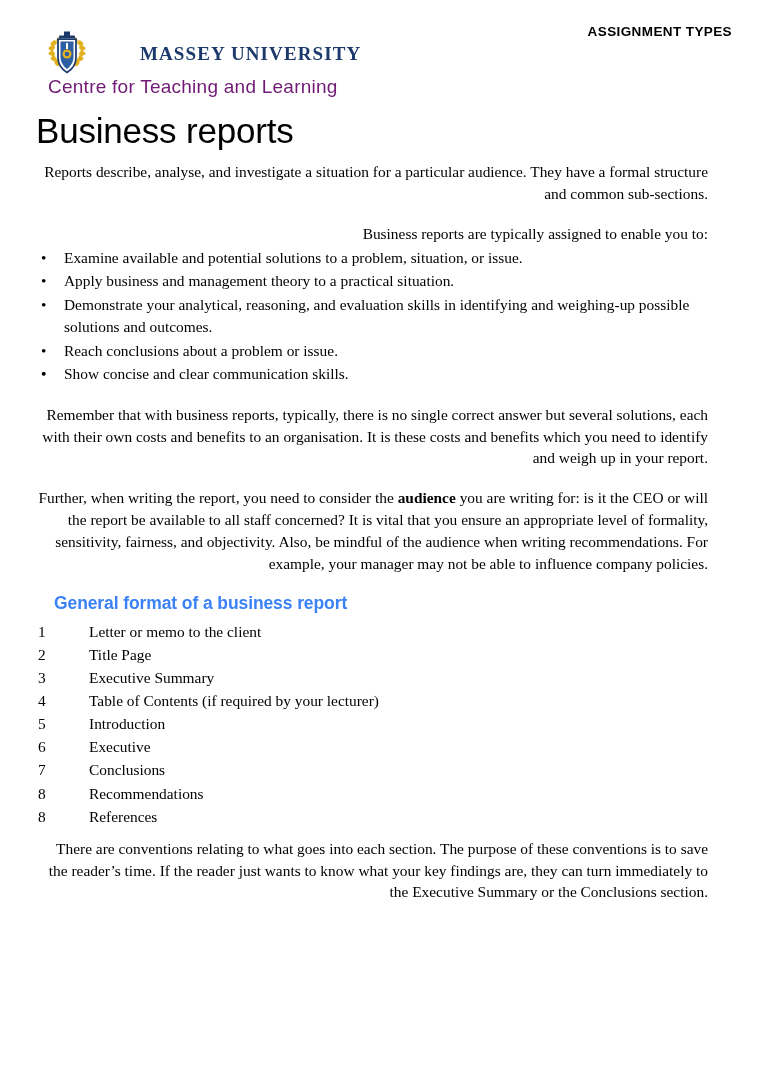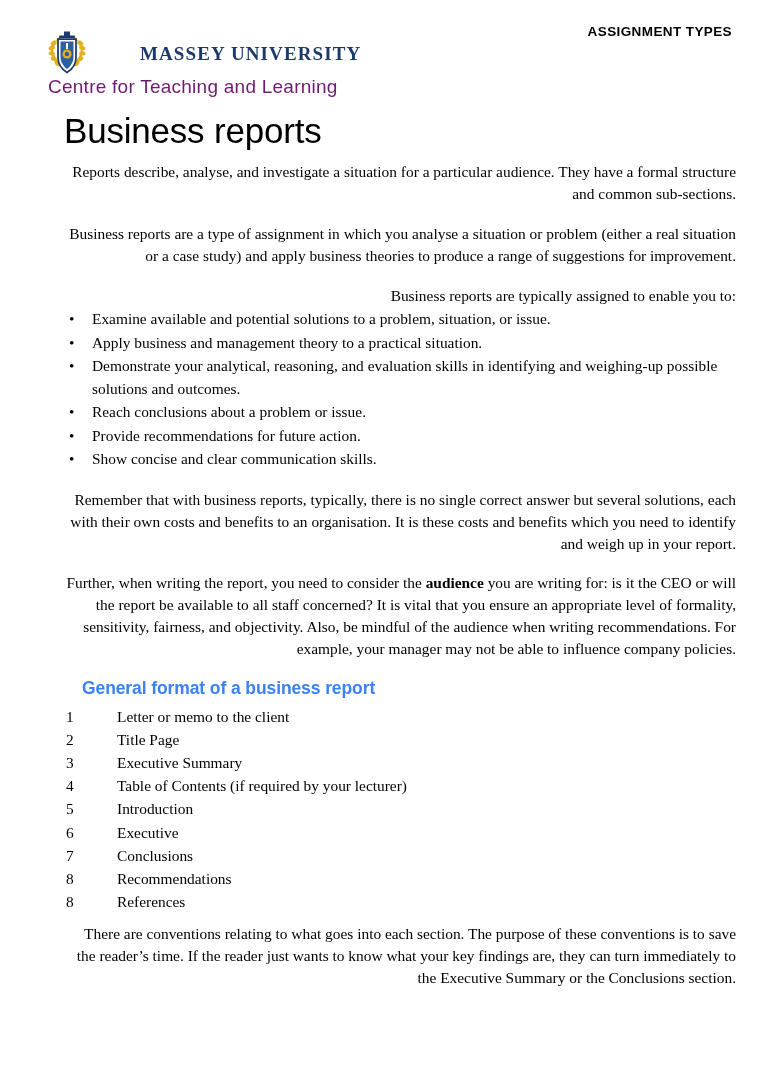--- a/index.html
+++ b/index.html
@@ -70,21 +70,21 @@
     font-size: 19px;
     letter-spacing: 0.25px;
     color: #701a75;
     white-space: nowrap;
   }
 
   
   .doc {
     position: absolute;
     top: 112px;
-    left: 64px;
+    left: 36px;
     width: 672px;
   }
 
   h1.doc-title {
     font-family: "Liberation Sans", sans-serif;
     font-size: 35px;
     font-weight: normal;
     line-height: 1.06;
     margin: 0 0 12px 0;
     letter-spacing: -0.2px;
@@ -203,30 +203,29 @@
     </div>
     <div class="centre-line">Centre for Teaching and Learning</div>
   </div>
 
   <div class="doc">
 
     <h1 class="doc-title">Business reports</h1>
 
     <p class="para">Reports describe, analyse, and investigate a situation for a particular audience. They have a formal structure and common sub-sections.</p>
 
-    <p class="para">Business reports are a type of assignment in which you analyse a situation or problem (either a real situation or a case study) and apply business theories to produce a range of suggestions for improvement.</p>
 
     <p class="para tight">Business reports are typically assigned to enable you to:</p>
 
     <ul class="bullets" id="purpose-bullets">
         <li><span class="bullet-dot">•</span><span>Examine available and potential solutions to a problem, situation, or issue.</span></li>
         <li><span class="bullet-dot">•</span><span>Apply business and management theory to a practical situation.</span></li>
         <li><span class="bullet-dot">•</span><span>Demonstrate your analytical, reasoning, and evaluation skills in identifying and weighing-up possible solutions and outcomes.</span></li>
         <li><span class="bullet-dot">•</span><span>Reach conclusions about a problem or issue.</span></li>
-        <li><span class="bullet-dot">•</span><span>Provide recommendations for future action.</span></li>
+        <li><span class="bullet-dot">•</span></li>
         <li><span class="bullet-dot">•</span><span>Show concise and clear communication skills.</span></li>
       </ul>
 
     <p class="para">Remember that with business reports, typically, there is no single correct answer but several solutions, each with their own costs and benefits to an organisation. It is these costs and benefits which you need to identify and weigh up in your report.</p>
 
     <p class="para">
       <span>Further, when writing the report, you need to consider the </span><b>audience</b><span> you are writing for: is it the CEO or will the report be available to all staff concerned? It is vital that you ensure an appropriate level of formality, sensitivity, fairness, and objectivity. Also, be mindful of the audience when writing recommendations. For example, your manager may not be able to influence company policies.</span>
     </p>
 
     <h2 class="sec-head">General format of a business report</h2>

